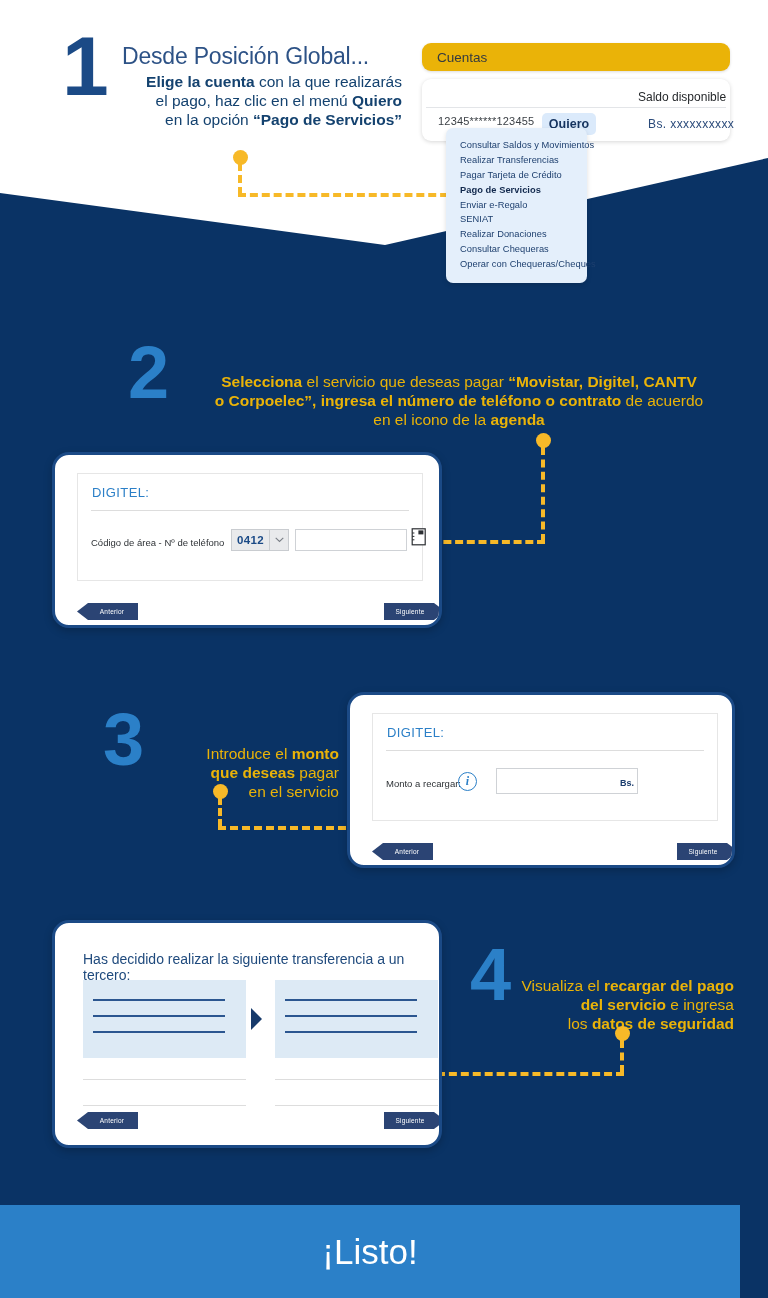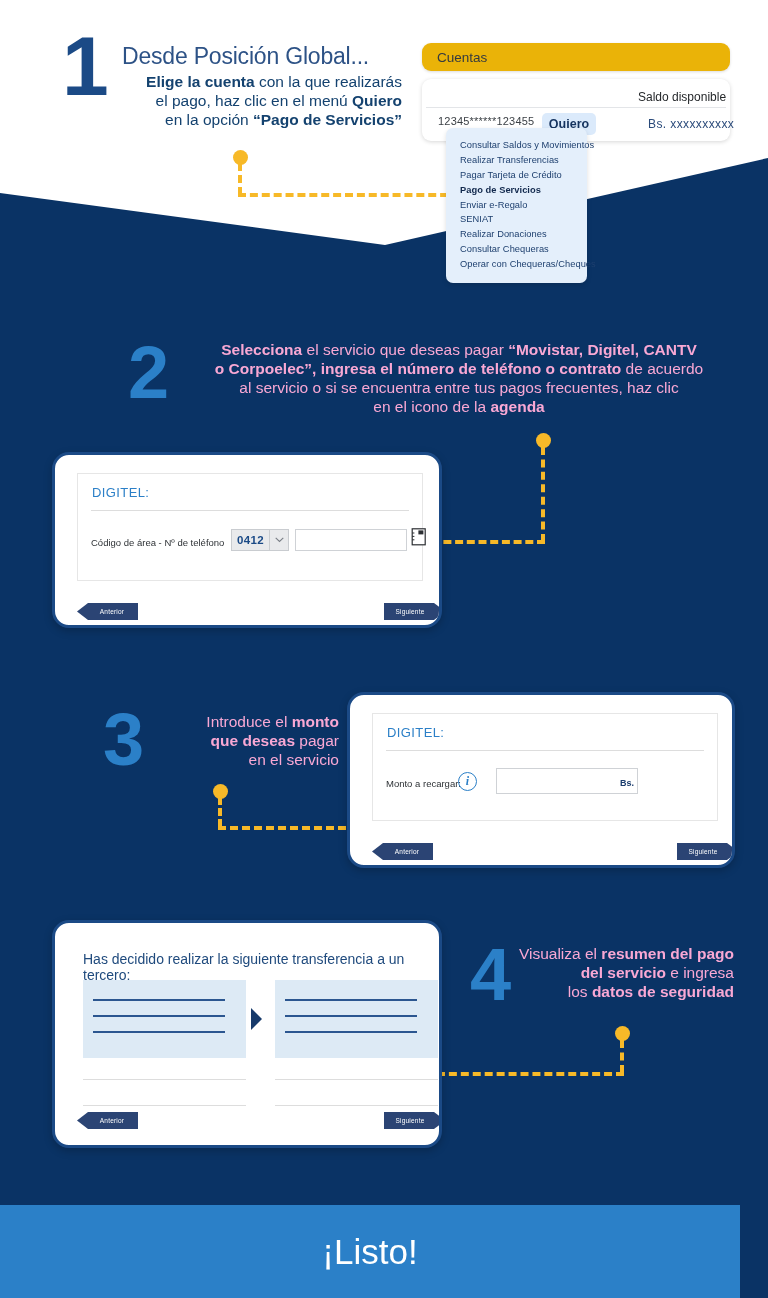--- a/index.html
+++ b/index.html
@@ -29,21 +29,21 @@
   }
   .stepnum.dark { color: #1b4a86; }
   .stepnum.light { color: #2b80c8; }
 
   
   .steptext { position: absolute; line-height: 1.22; }
   .steptext .h {
     font-size: 23px; font-weight: 400; color: #2d5286; letter-spacing: -0.2px;
   }
   .steptext .body { font-size: 15.5px; color: #14426f; }
-  .steptext.onnavy .body { color: #f9a8d4; }
+  .steptext.onnavy .body { color: #eab308; margin-top: 32px; }
   .steptext .body b { font-weight: 700; }
 
   
   .dot {
     position: absolute; width: 15px; height: 15px; border-radius: 50%;
     background: #f7b928;
   }
   .dash-v, .dash-h { position: absolute; }
   .dash-v {
     width: 0; border-left: 4px dashed #f7b928;
@@ -194,21 +194,20 @@
     <div class="item">Consultar Chequeras</div>
     <div class="item">Operar con Chequeras/Cheques</div>
   </div>
 
   <div class="stepnum light" style="left:128px; top:336px; font-size:74px;">2</div>
 
   <div class="steptext onnavy" style="left:186px; top:341px; width:546px; text-align:center;">
     <div class="body">
       <div><b>Selecciona</b> el servicio que deseas pagar <b>“Movistar, Digitel, CANTV</b></div>
       <div><b>o Corpoelec”,  ingresa el número de teléfono o contrato</b> de acuerdo</div>
-      <div>al servicio o si se encuentra entre tus pagos frecuentes, haz clic</div>
       <div>en el icono de la <b>agenda</b></div>
     </div>
   </div>
 
   <div class="dot" style="left:536px; top:433px;"></div>
   <div class="dash-v" style="left:541px; top:447px; height:95px;"></div>
   <div class="dash-h" style="left:420px; top:540px; width:125px;"></div>
 
   <div class="mock" style="left:52px; top:452px; width:390px; height:176px;">
     <div class="mock-inner" style="left:22px; top:18px; width:346px; height:108px;"></div>
@@ -258,21 +257,21 @@
     <div class="text-input" style="left:146px; top:73px; width:142px; height:26px;"></div>
     <div class="bs-tag" style="left:270px; top:83px;">Bs.</div>
     <div class="nav-btn nav-prev" style="left:22px; top:148px; width:61px; height:17px;">Anterior</div>
     <div class="nav-btn nav-next" style="left:327px; top:148px; width:61px; height:17px;">Siguiente</div>
   </div>
 
   <div class="stepnum light" style="left:470px; top:938px; font-size:74px;">4</div>
 
   <div class="steptext onnavy" style="left:506px; top:945px; width:228px; text-align:right;">
     <div class="body">
-      <div>Visualiza el <b>resumen del pago</b></div>
+      <div>Visualiza el <b>recargar del pago</b></div>
       <div><b>del servicio</b> e ingresa</div>
       <div>los <b>datos de seguridad</b></div>
     </div>
   </div>
 
   <div class="dot" style="left:615px; top:1026px;"></div>
   <div class="dash-v" style="left:620px; top:1040px; height:33px;"></div>
   <div class="dash-h" style="left:425px; top:1072px; width:199px;"></div>
 
   <div class="mock" style="left:52px; top:920px; width:390px; height:228px;">

